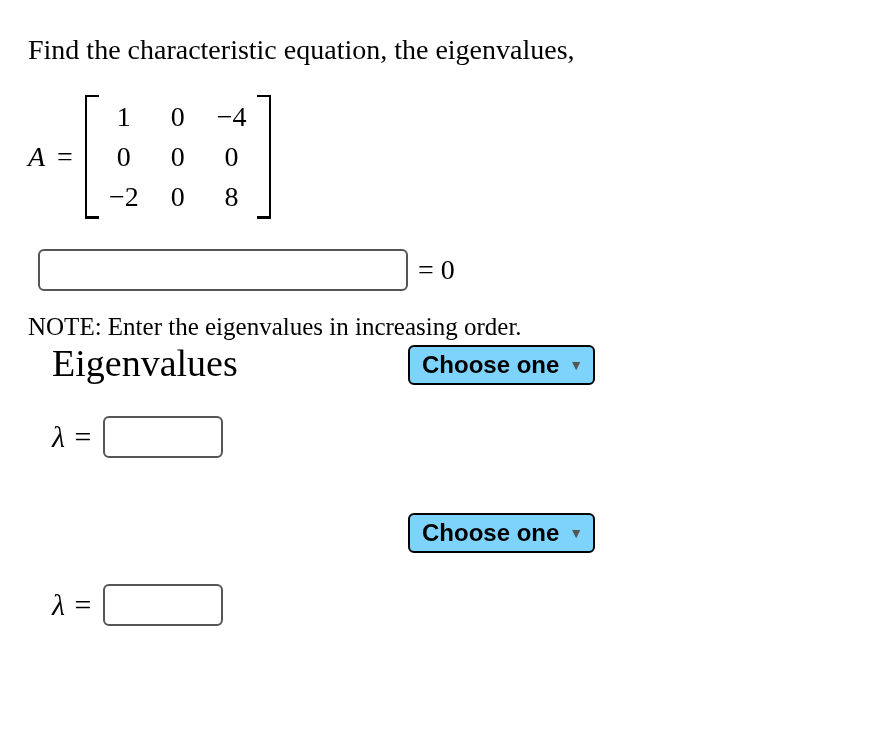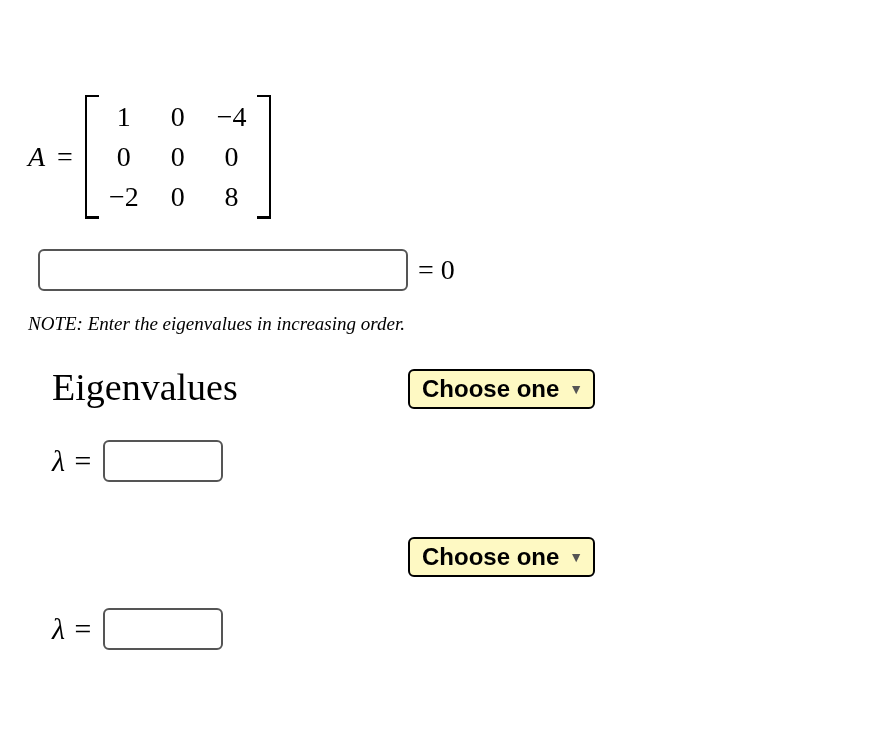--- a/index.html
+++ b/index.html
@@ -83,23 +83,21 @@
       border: 2px solid #555;
       border-radius: 6px;
       height: 42px;
       width: 370px;
       margin: 0 10px;
       font-size: 22px;
       padding: 0 8px;
       background: #fff;
     }
     .note-text {
-      font-style: italic;
-      font-size: 19px;
-      margin-bottom: 30px;
+      font-size: 25px;
     }
     .columns {
       display: flex;
     }
     .col-left {
       width: 360px;
       padding-left: 24px;
     }
     .col-right {
       flex: 1;
@@ -135,21 +133,21 @@
       display: inline-flex;
       align-items: center;
       border: 2.5px solid #000;
       border-radius: 6px;
       height: 40px;
       padding: 0 10px 0 12px;
       font-family: Arial, Helvetica, sans-serif;
       font-size: 24px;
       font-weight: bold;
       cursor: pointer;
-      background: #fef9c3;
+      background: #7dd3fc;
     }
     .dropdown-arrow {
       margin-left: 10px;
       font-size: 14px;
       color: #555;
     }
     .bases-row {
       height: 48px;
       display: flex;
       align-items: center;
@@ -157,21 +155,21 @@
       padding-left: 20px;
     }
     .bases-row:last-child {
       margin-bottom: 0;
     }
   </style>
 </head>
 <body>
 
 <div class="prompt-text">
-  <br>
+  <span>Find the characteristic equation, the eigenvalues,</span><br>
 </div>
 
 <div class="matrix-line">
   <span class="var-A">A</span>
   <span class="eq-sign">=</span>
   <span class="matrix">
     <span class="bracket bracket-left"></span>
     <span class="matrix-grid">
       <span>1</span>
       <span>0</span>

